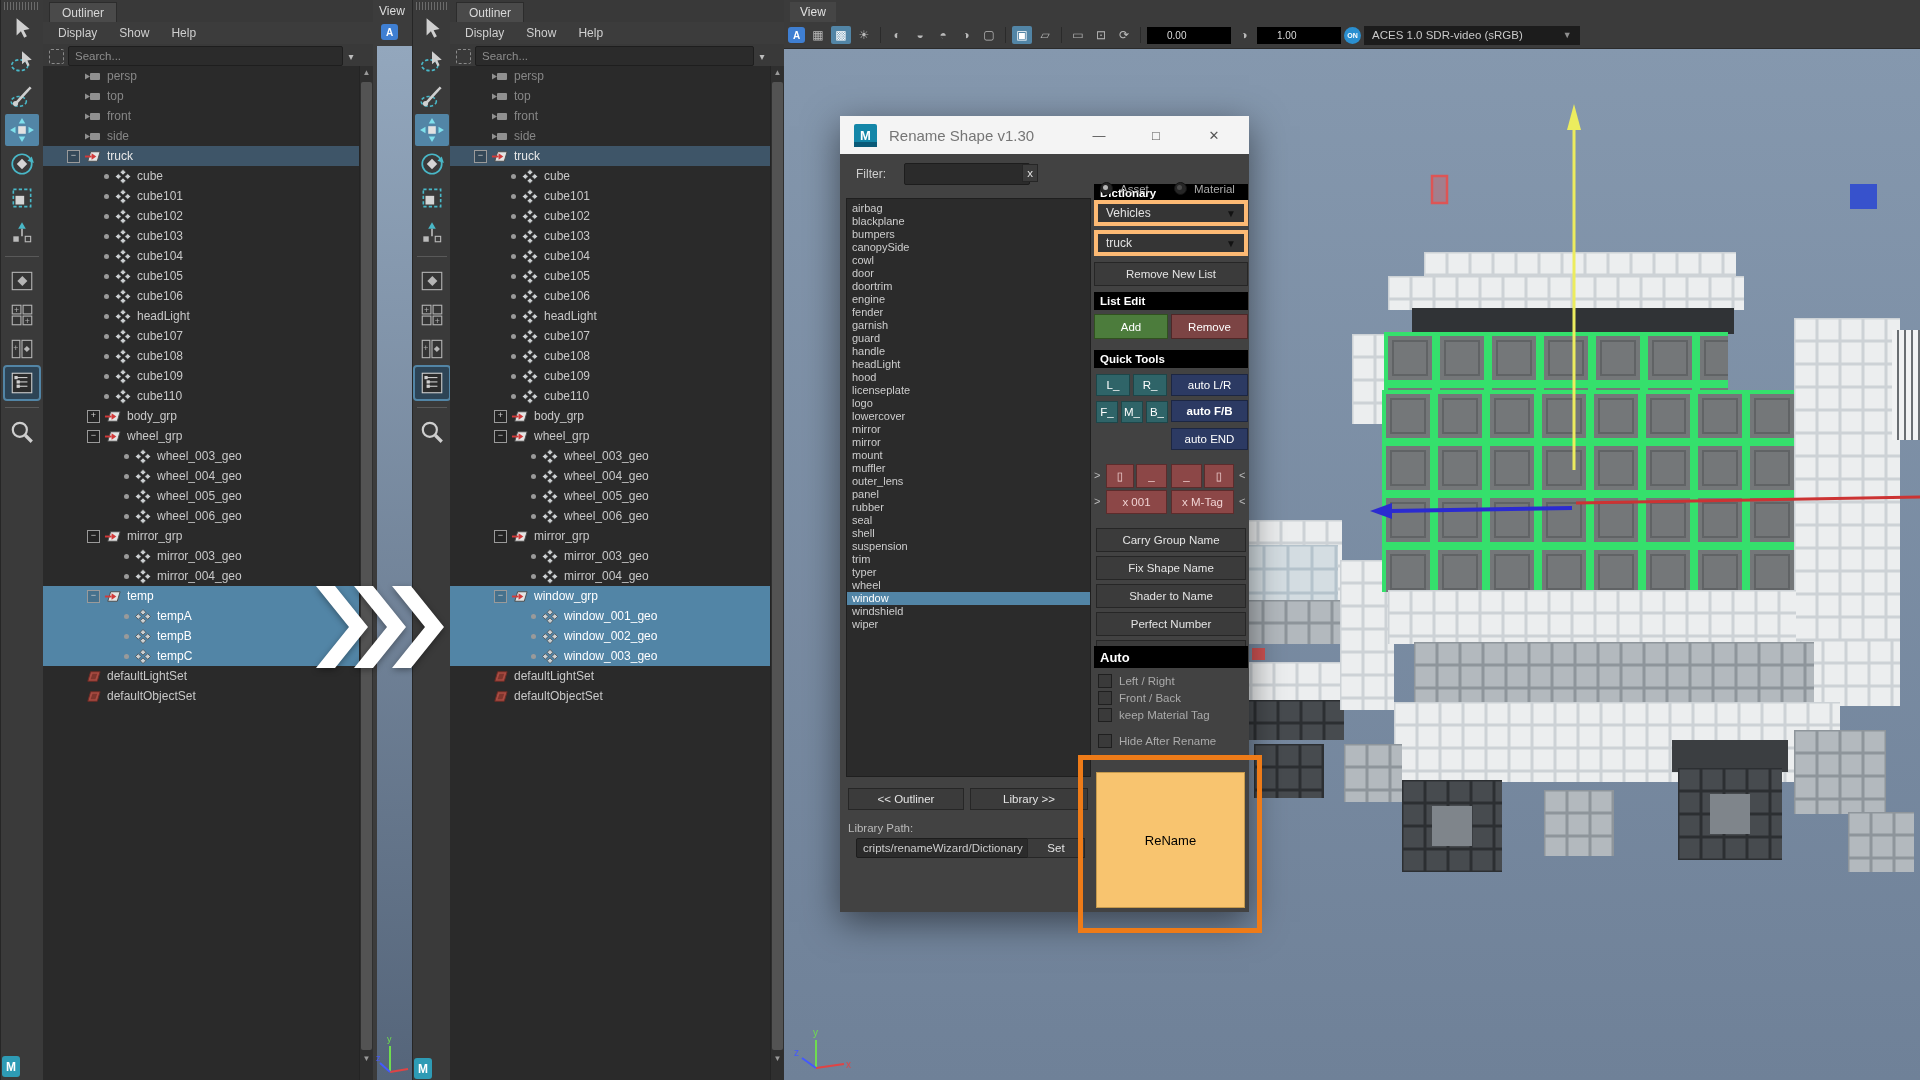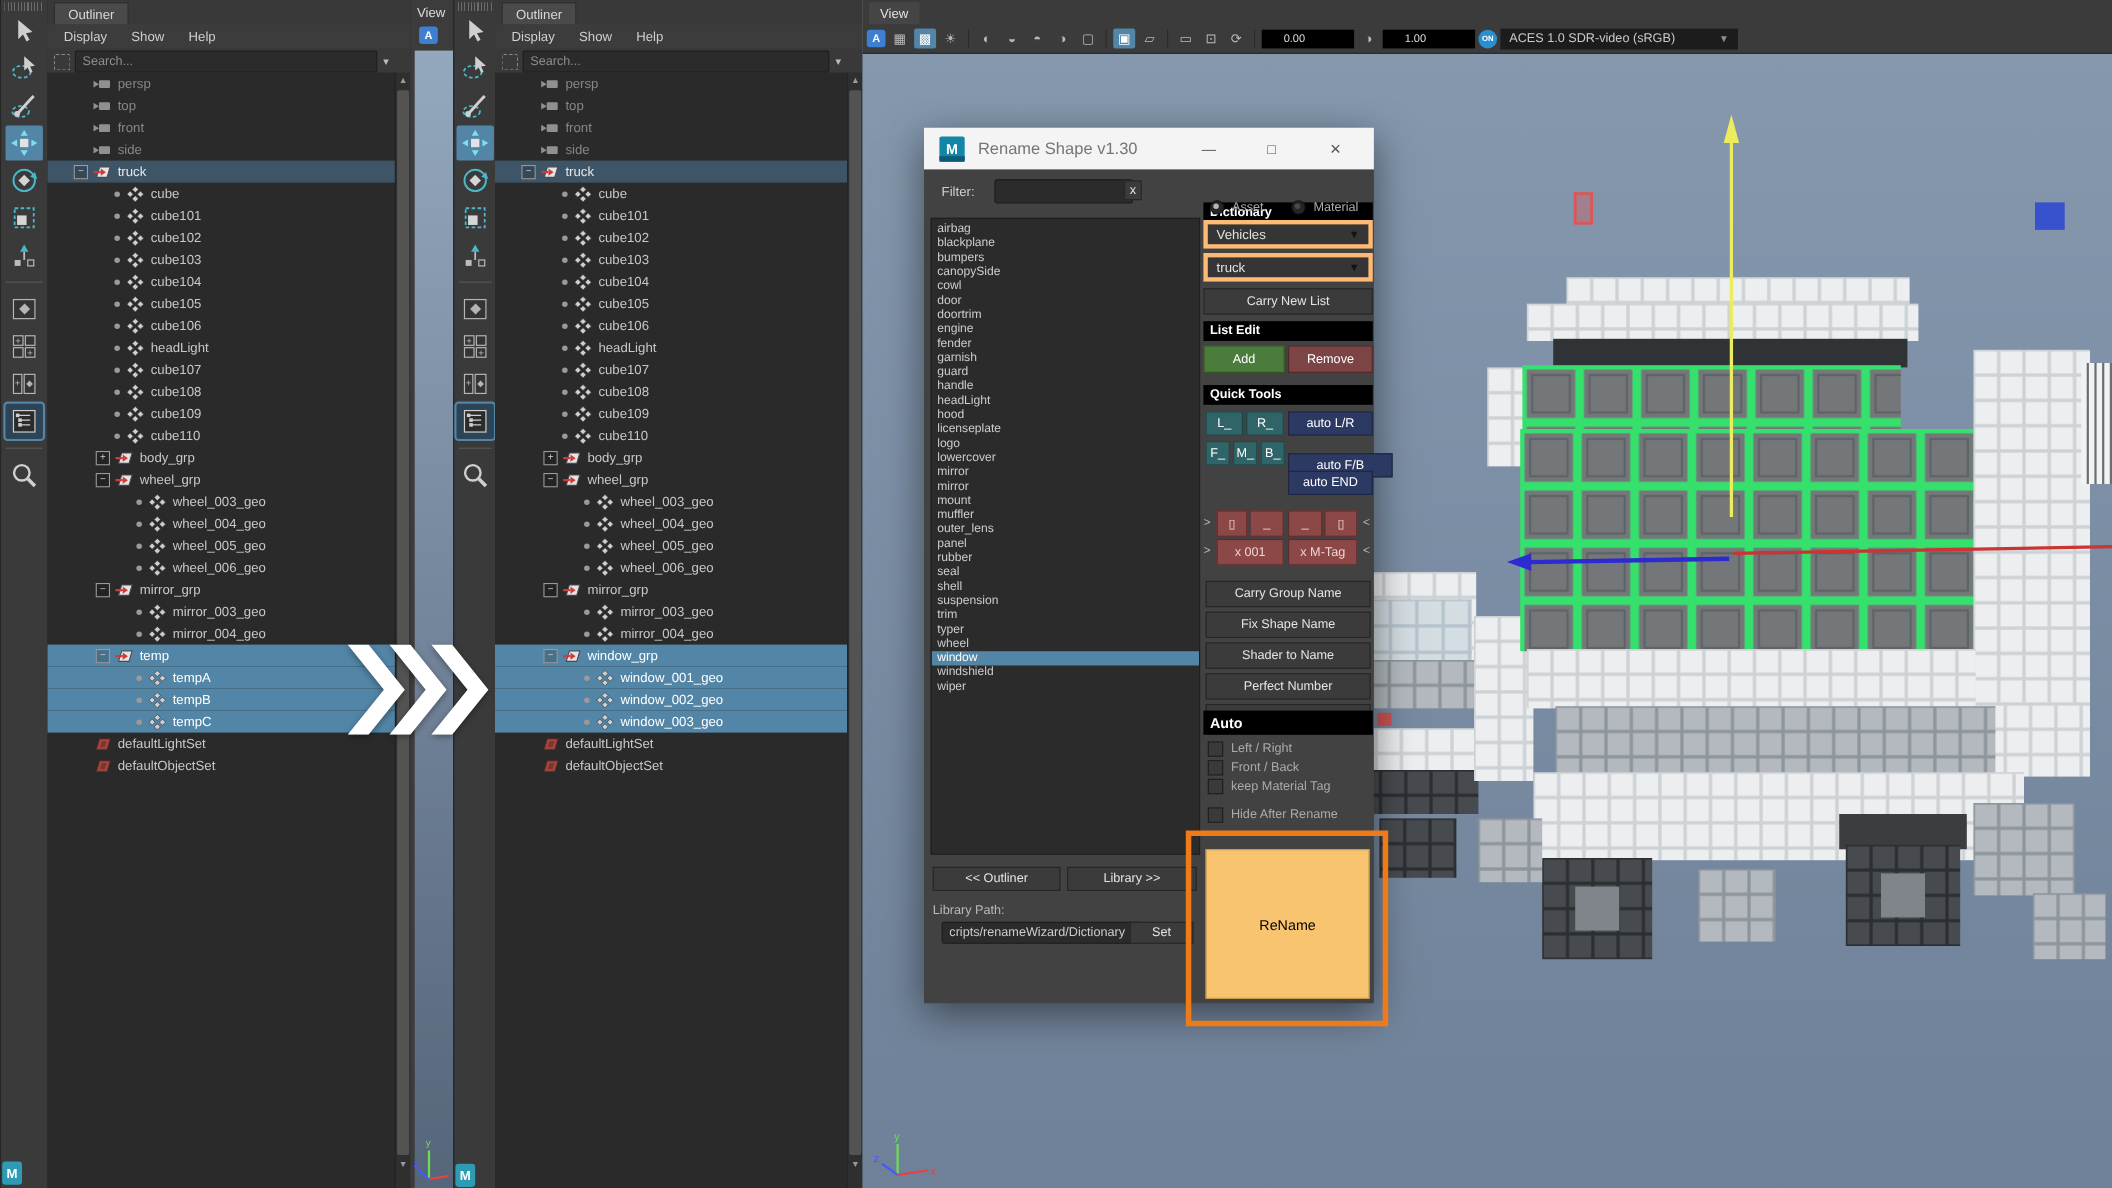--- a/index.html
+++ b/index.html
@@ -1457,34 +1457,34 @@
       <span>Material</span>
     </div>
     <div class="ddown" style="left:254px;top:84px;width:154px;height:26px;">
       <span>Vehicles</span>
         <span class="ar">▼</span>
     </div>
     <div class="ddown" style="left:254px;top:114px;width:154px;height:26px;">
       <span>truck</span>
         <span class="ar">▼</span>
     </div>
-    <div class="btn" style="left:254px;top:146px;width:154px;height:24px;">Carry New List</div>
+    <div class="btn" style="left:254px;top:146px;width:154px;height:24px;">Remove New List</div>
 
     <div class="hdr" style="top:176px;">List Edit</div>
     <div class="btn btn-green" style="left:254px;top:198px;width:74px;height:25px;">Add</div>
     <div class="btn btn-red2" style="left:331px;top:198px;width:77px;height:25px;">Remove</div>
 
     <div class="hdr" style="top:234px;">Quick Tools</div>
     <div class="btn btn-teal" style="left:256px;top:258px;width:34px;height:22px;">L_</div>
     <div class="btn btn-teal" style="left:293px;top:258px;width:34px;height:22px;">R_</div>
     <div class="btn btn-navy" style="left:331px;top:258px;width:77px;height:22px;">auto L/R</div>
     <div class="btn btn-teal" style="left:256px;top:285px;width:22px;height:22px;">F_</div>
     <div class="btn btn-teal" style="left:281px;top:285px;width:22px;height:22px;">M_</div>
     <div class="btn btn-teal" style="left:306px;top:285px;width:22px;height:22px;">B_</div>
-    <div class="btn btn-navy" style="left:331px;top:296px;width:95px;height:22px;">auto F/B</div>
+    <div class="btn btn-navy" style="left:331px;top:284px;width:77px;height:22px;font-weight:bold;">auto F/B</div>
     <div class="btn btn-navy" style="left:331px;top:312px;width:77px;height:22px;">auto END</div>
 
     <span class="arrowch" style="left:254px;top:353px;">&gt;</span>
     <div class="btn btn-maroon" style="left:266px;top:348px;width:28px;height:24px;">▯</div>
     <div class="btn btn-maroon" style="left:296px;top:348px;width:31px;height:24px;">_</div>
     <div class="btn btn-maroon" style="left:331px;top:348px;width:31px;height:24px;">_</div>
     <div class="btn btn-maroon" style="left:364px;top:348px;width:30px;height:24px;">▯</div>
     <span class="arrowch" style="left:399px;top:353px;">&lt;</span>
     <span class="arrowch" style="left:254px;top:379px;">&gt;</span>
     <div class="btn btn-maroon" style="left:266px;top:374px;width:61px;height:24px;">x 001</div>

